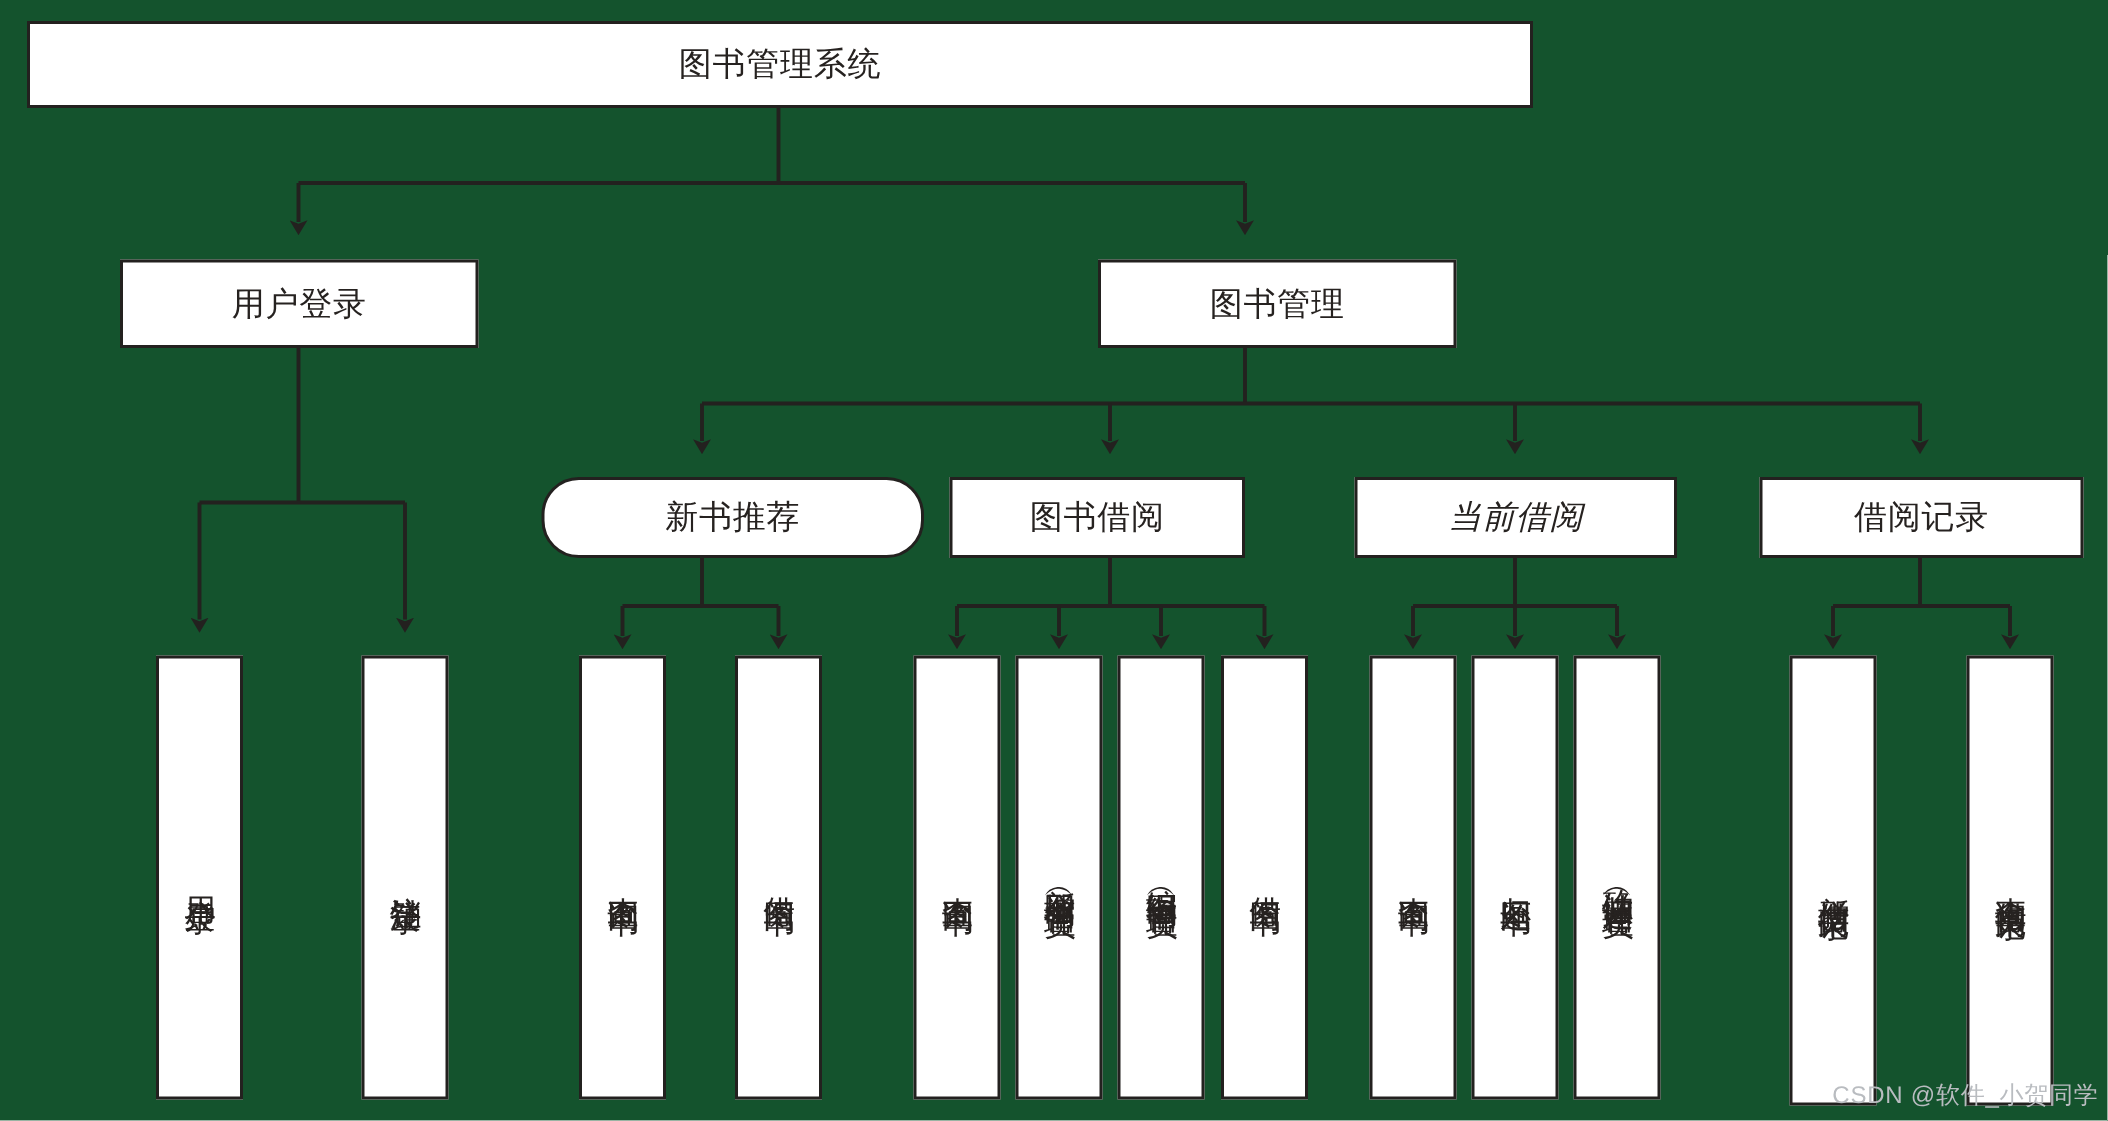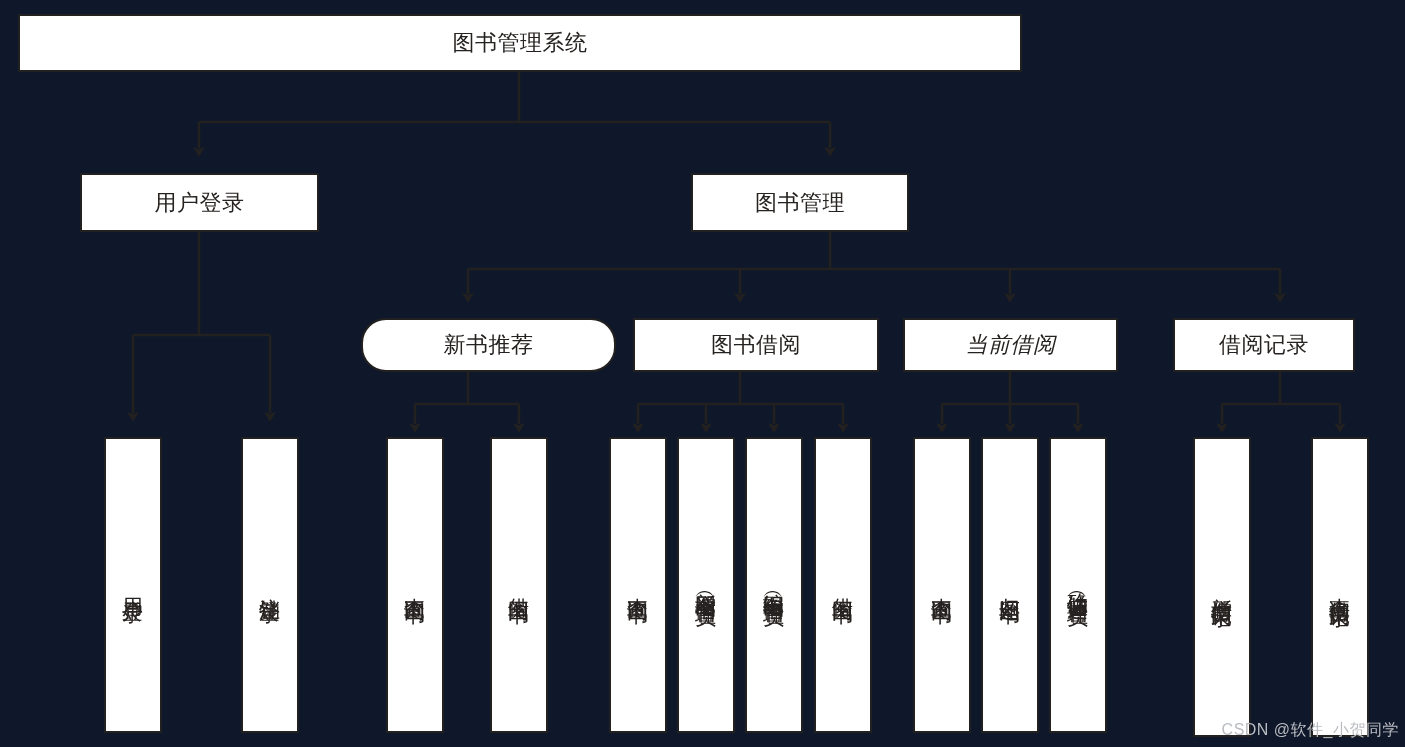--- a/index.html
+++ b/index.html
@@ -7,21 +7,21 @@
     padding: 0;
     background: #ffffff;
   }
   body {
     font-family: "Liberation Sans", "DejaVu Sans", sans-serif;
   }
   #canvas {
     position: relative;
     width: 1405px;
     height: 747px;
-    background: #0f172a;
+    background: #14532d;
     overflow: hidden;
   }
   svg#edges {
     position: absolute;
     left: 0;
     top: 0;
     width: 1405px;
     height: 747px;
   }
   .node {
@@ -122,34 +122,34 @@
     </g>
   </svg>
 
   <div class="node horiz" style="left:18px; top:14px; width:1004px; height:58px;">
     <span class="label">图书管理系统</span>
   </div>
 
   <div class="node horiz" style="left:80px; top:173px; width:239px; height:59px;">
     <span class="label">用户登录</span>
   </div>
-  <div class="node horiz" style="left:691px; top:173px; width:218px; height:59px;">
+  <div class="node horiz" style="left:732px; top:173px; width:239px; height:59px;">
     <span class="label">图书管理</span>
   </div>
 
   <div class="node horiz" style="left:361px; top:318px; width:255px; height:54px;border-radius:25px;">
     <span class="label">新书推荐</span>
   </div>
-  <div class="node horiz" style="left:633px; top:318px; width:246px; height:54px;">
+  <div class="node horiz" style="left:633px; top:318px; width:197px; height:54px;">
     <span class="label">图书借阅</span>
   </div>
   <div class="node horiz" style="left:903px; top:318px; width:215px; height:54px;font-style:italic;">
     <span class="label">当前借阅</span>
   </div>
-  <div class="node horiz" style="left:1173px; top:318px; width:182px; height:54px;">
+  <div class="node horiz" style="left:1173px; top:318px; width:216px; height:54px;">
     <span class="label">借阅记录</span>
   </div>
 
   <div class="node vert" style="left:104px; top:437px; width:58px; height:296px;">
     <span class="label">用户登录</span>
   </div>
   <div class="node vert" style="left:241px; top:437px; width:58px; height:296px;">
     <span class="label">注销登录</span>
   </div>
 

